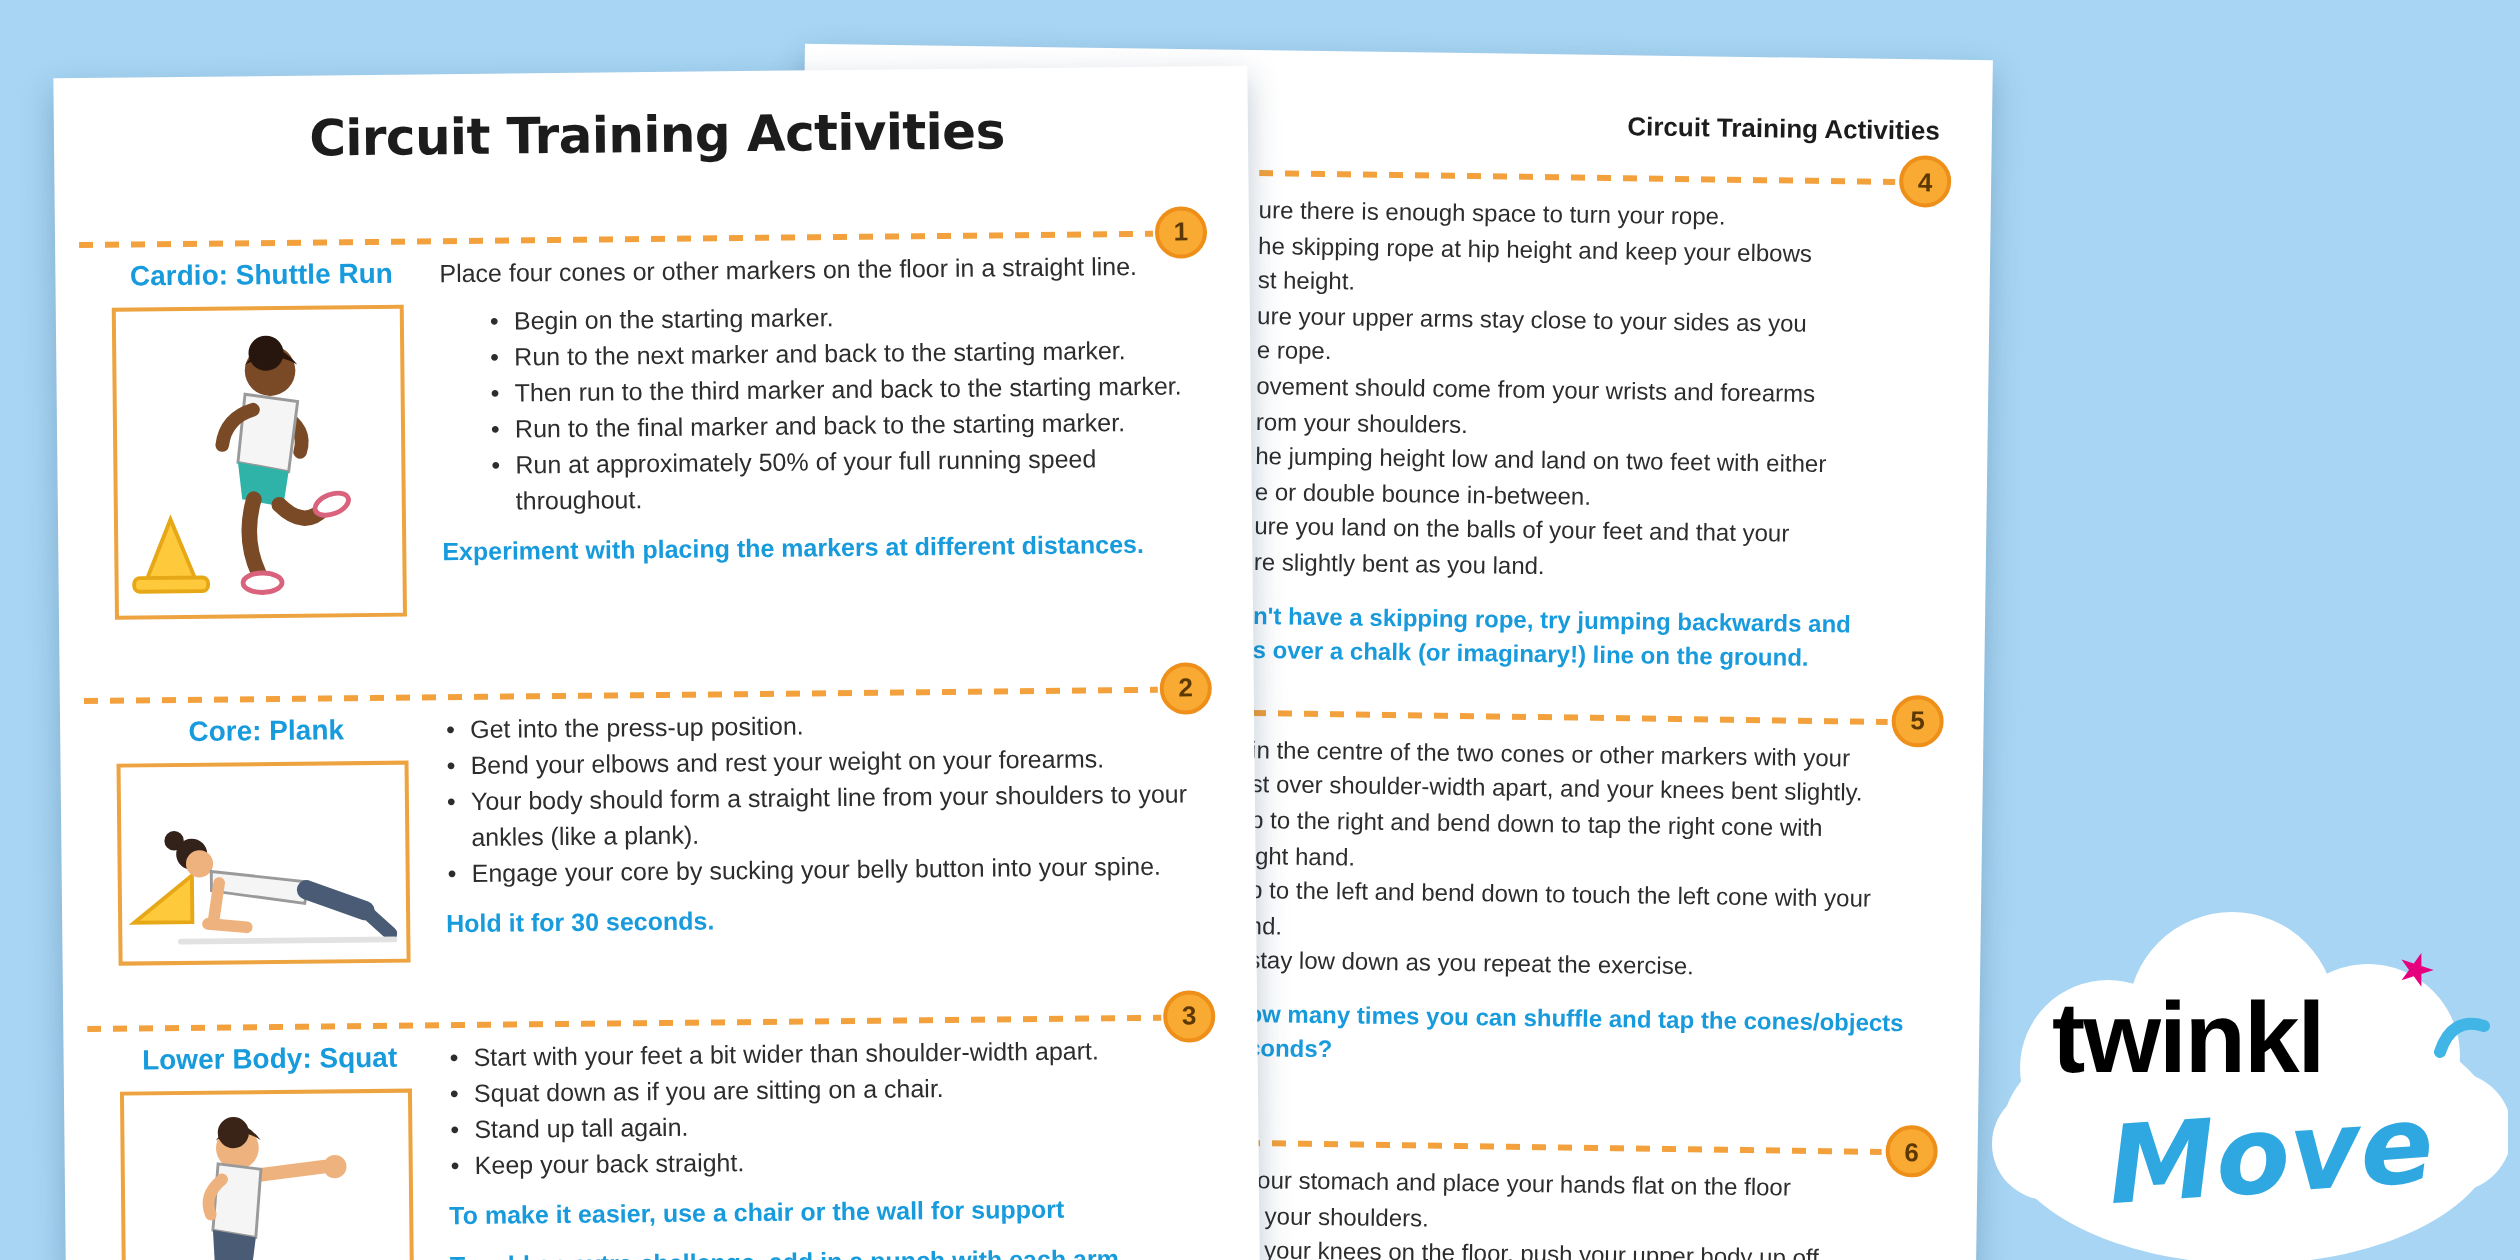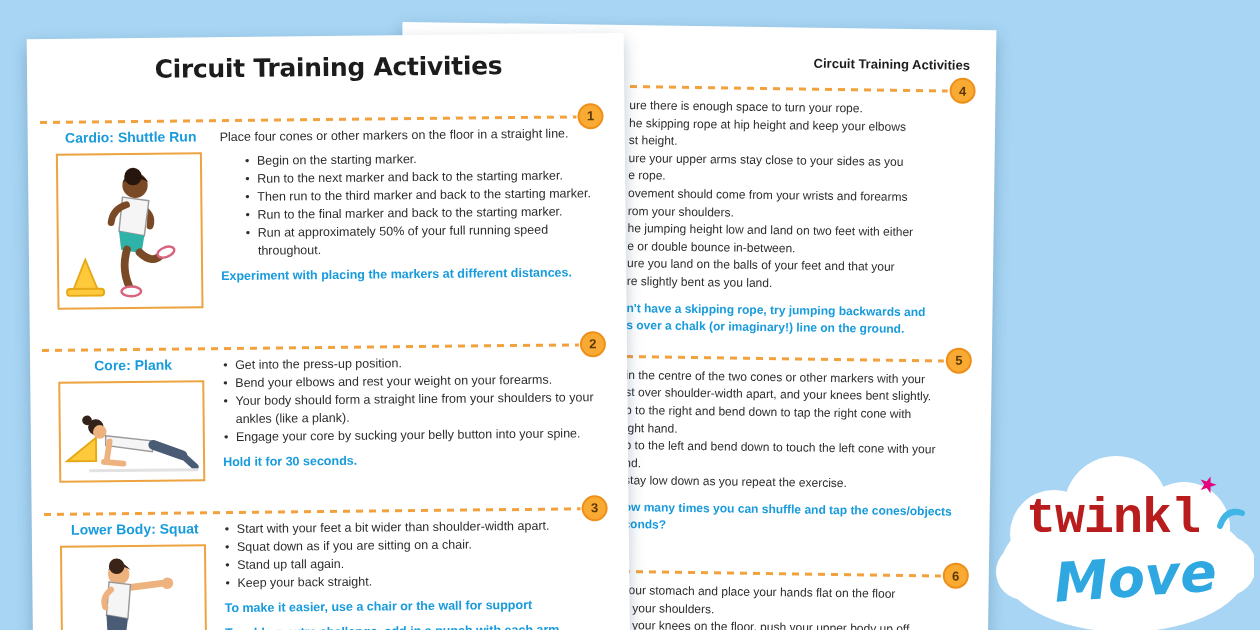--- a/index.html
+++ b/index.html
@@ -36,21 +36,21 @@
   .p2-div{margin-right:30px;}
   .p2-div .badge{right:-28px;}
   .d4{margin-top:2px;}
   .d5{margin-top:20px;}
   .d6{margin-top:36px;}
   .p2-line{font-size:12px;line-height:17.6px;color:#2d2d2d;white-space:nowrap;overflow:hidden;}
   .p2-line.b{color:#189bdc;font-weight:bold;}
   .p2-line.g{margin-top:9px;}
   .logo{position:absolute;right:6px;bottom:-12px;width:258px;height:196px;z-index:5;}
   .logo svg.cloud{position:absolute;left:0;top:0;width:100%;height:100%;}
-  .logo-brand{position:absolute;left:30px;top:44px;font-family:Liberation Mono, monospace;font-size:50px;font-weight:bold;color:#b91c1c;letter-spacing:-1px;}
+  .logo-brand{position:absolute;left:30px;top:44px;font-family:Liberation Sans, sans-serif;font-size:50px;font-weight:bold;color:#000000;letter-spacing:-1px;}
   .logo-star{position:absolute;left:202px;top:26px;color:#e6007e;font-size:22px;transform:rotate(18deg);}
   .logo-swoosh{position:absolute;left:220px;top:60px;}
   .logo-move{position:absolute;left:58px;top:100px;font-family:"DejaVu Sans","Liberation Sans",sans-serif;font-size:54px;font-weight:bold;font-style:italic;color:#2fa8e1;transform:rotate(-4deg);}
 </style>
 </head>
 <body>
 
 <div class="page page2">
   <div class="p2-header">Circuit Training Activities</div>
   <div class="p2-content">

